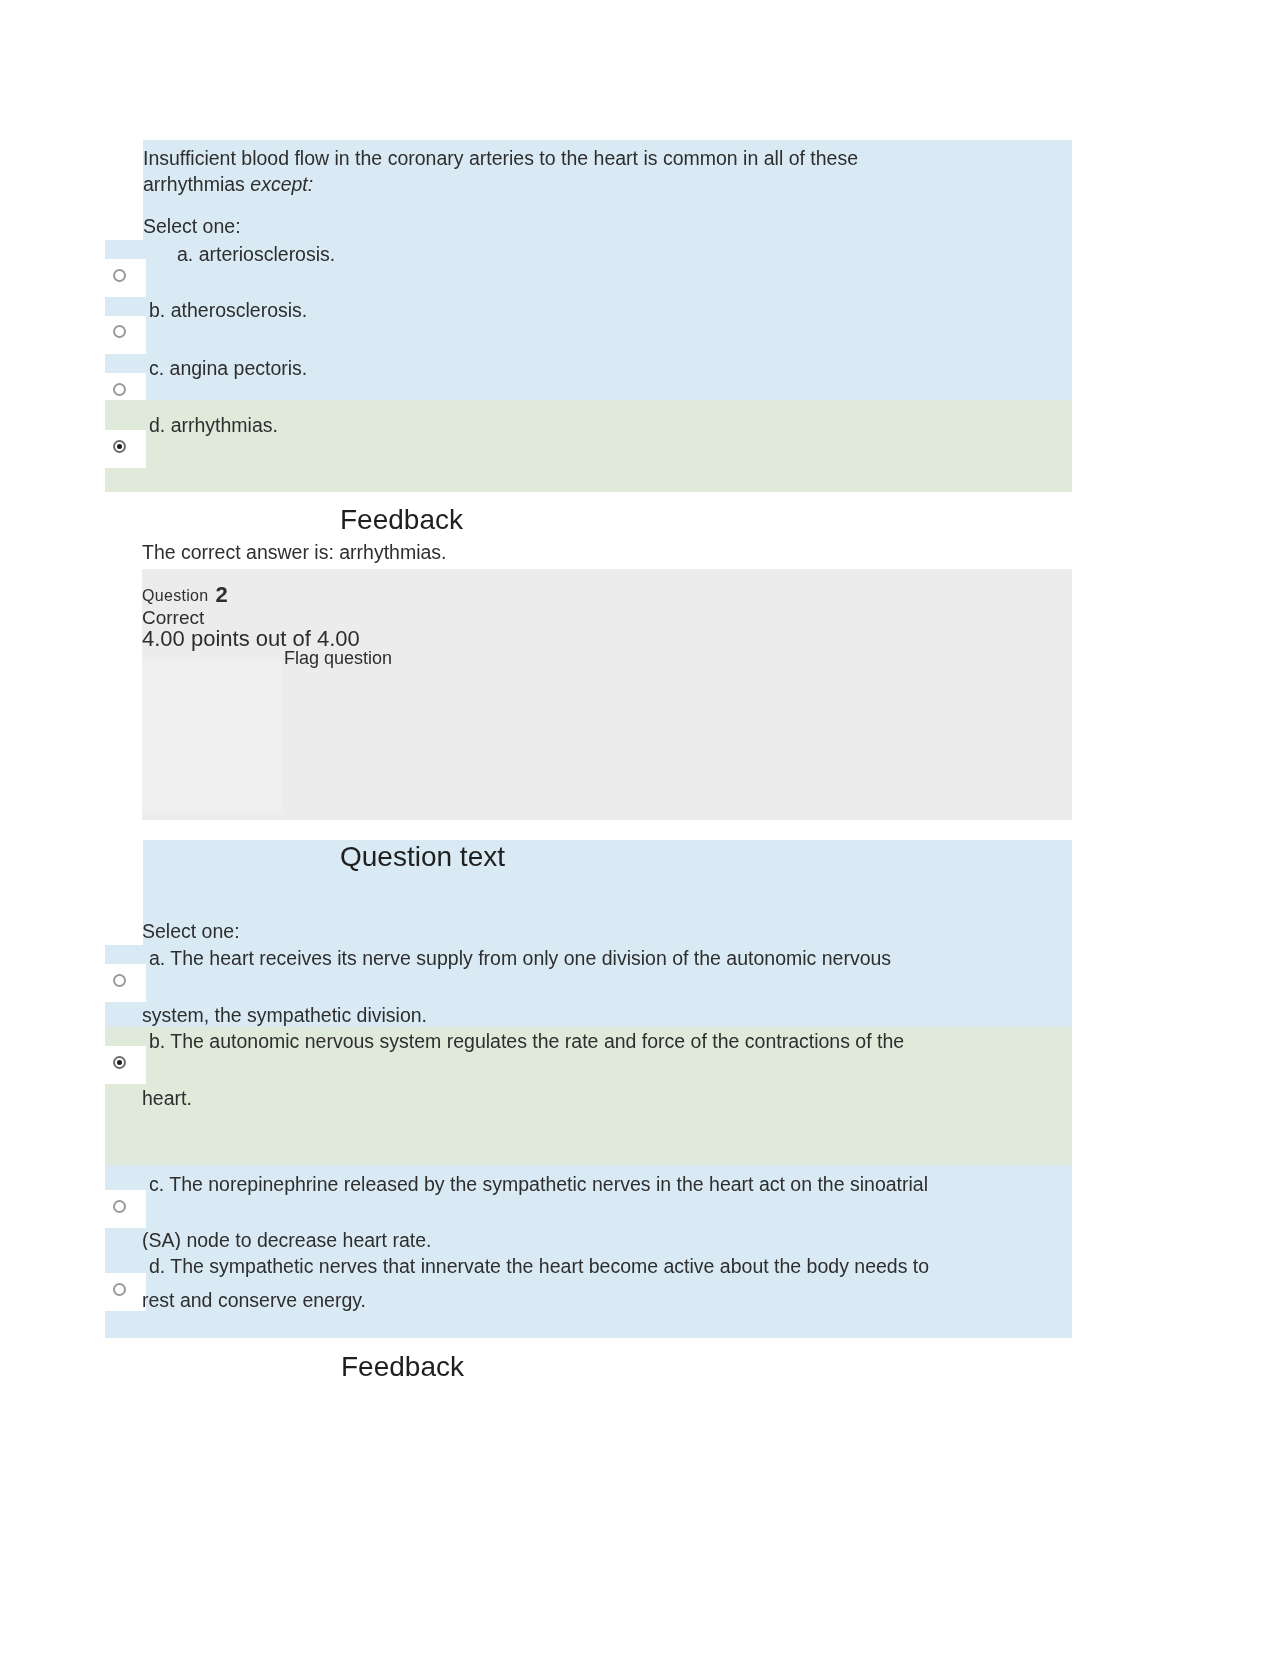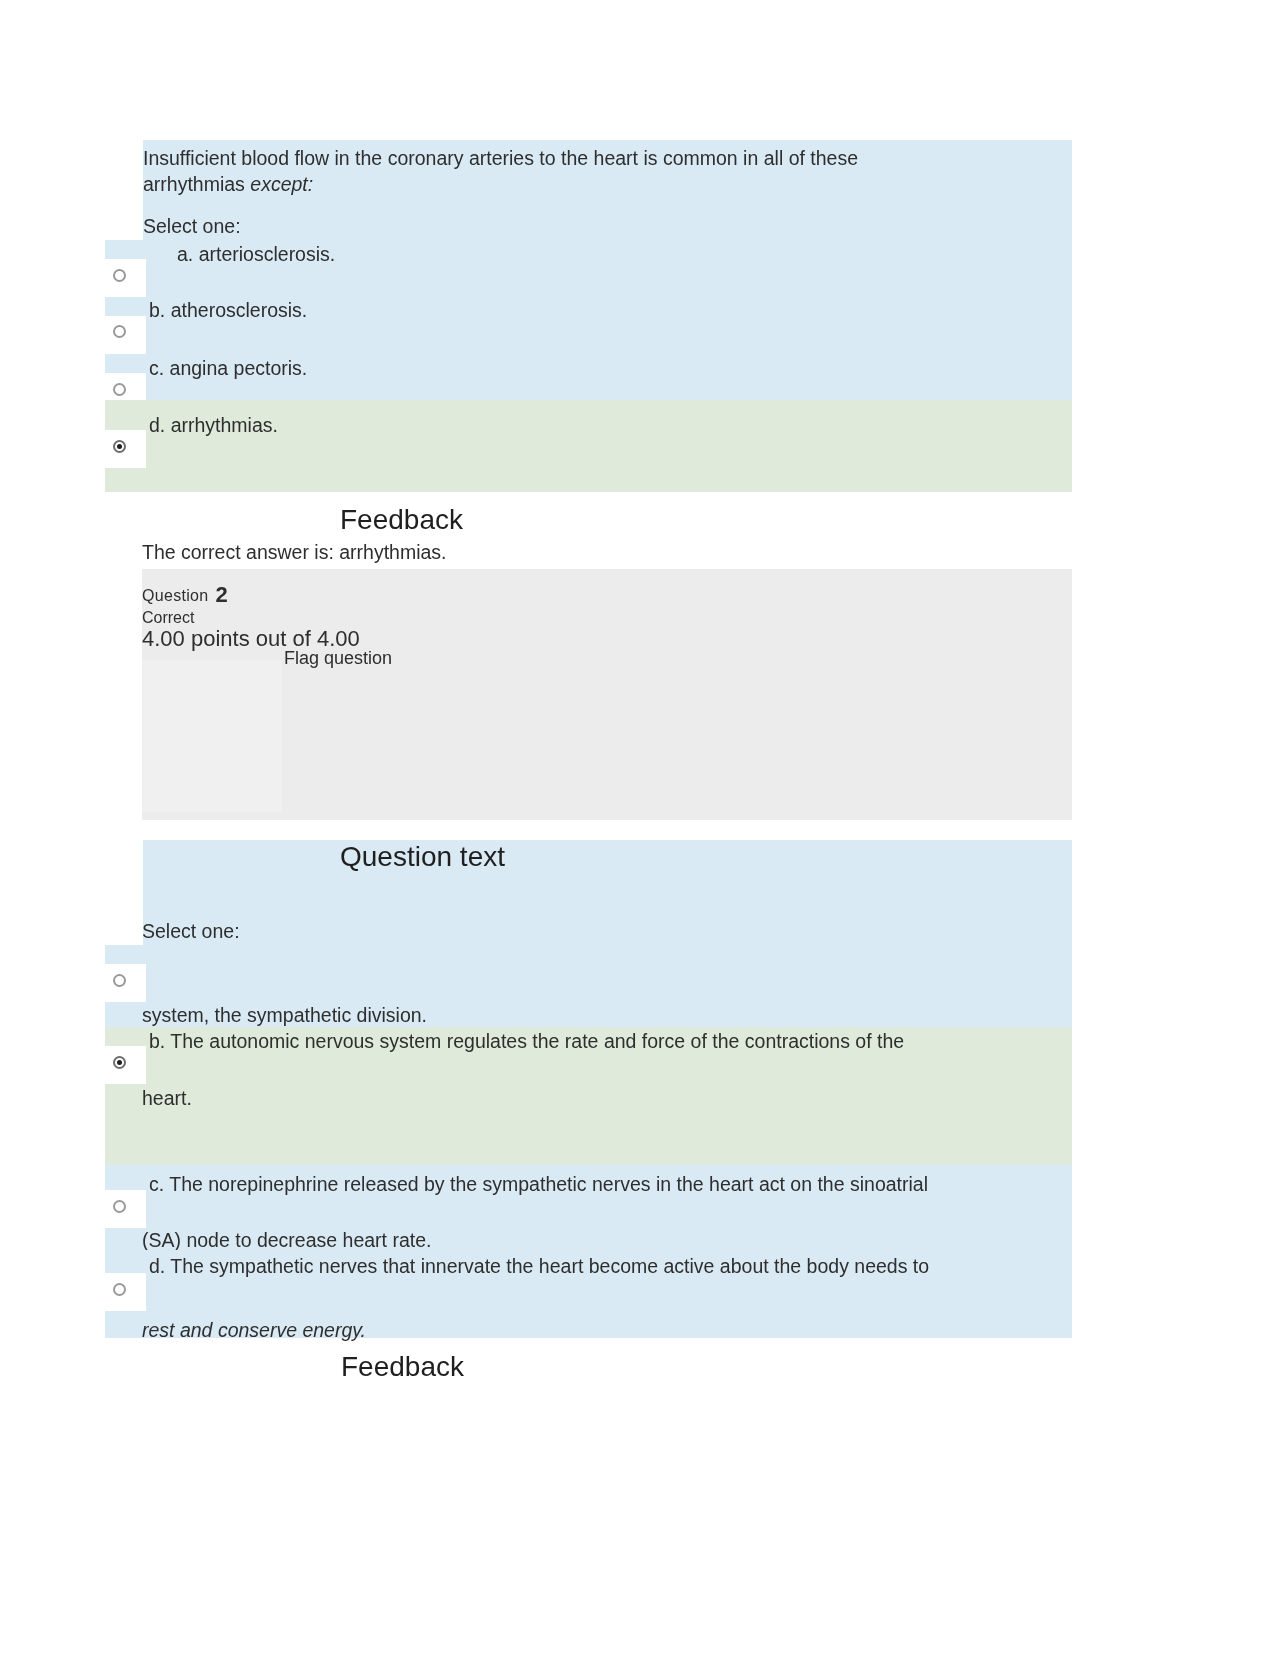--- a/index.html
+++ b/index.html
@@ -46,21 +46,21 @@
   .heading {
     position: absolute;
     font-size: 28px;
     line-height: 34px;
     color: #1f1f1f;
     white-space: pre;
   }
 
   .small {
     position: absolute;
-    font-size: 16px;
+    font-size: 19px;
     line-height: 20px;
     color: #2e2e2e;
     white-space: pre;
   }
   .qnum-label {
     font-size: 16px;
     letter-spacing: 0.3px;
   }
   .qnum-value {
     font-size: 22px;
@@ -138,36 +138,37 @@
 
   <div class="band blue" style="left:143px; top:840px; width:929px; height:32px;"></div>
   <div class="band blue" style="left:105px; top:872px; width:967px; height:73px;"></div>
   <div class="band white" style="left:105px; top:872px; width:38px; height:73px;"></div>
 
   <div class="heading" style="left:340px; top:840px;">Question text</div>
   <div class="txt" style="left:142px; top:918px;">Select one:</div>
 
   <div class="band blue" style="left:105px; top:945px; width:967px; height:82px;"></div>
   <div class="band white" style="left:105px; top:964px; width:41px; height:38px;"></div>
+  <div class="txt" style="left:149px; top:945px;">a. The heart receives its nerve supply from only one division of the autonomic nervous</div>
   <div class="txt" style="left:142px; top:1002px;">system, the sympathetic division.</div>
   <span class="radio" style="left:113px; top:974px;"></span>
 
   <div class="band green" style="left:105px; top:1027px; width:967px; height:138px;"></div>
   <div class="band white" style="left:105px; top:1046px; width:41px; height:38px;"></div>
   <div class="txt" style="left:149px; top:1028px;">b. The autonomic nervous system regulates the rate and force of the contractions of the</div>
   <div class="txt" style="left:142px; top:1085px;">heart.</div>
   <span class="radio checked" style="left:113px; top:1056px;"></span>
 
   <div class="band blue" style="left:105px; top:1165px; width:967px; height:85px;"></div>
   <div class="band white" style="left:105px; top:1190px; width:41px; height:38px;"></div>
   <div class="txt" style="left:149px; top:1171px;">c. The norepinephrine released by the sympathetic nerves in the heart act on the sinoatrial</div>
   <div class="txt" style="left:142px; top:1227px;">(SA) node to decrease heart rate.</div>
   <span class="radio" style="left:113px; top:1200px;"></span>
 
   <div class="band blue" style="left:105px; top:1250px; width:967px; height:88px;"></div>
   <div class="band white" style="left:105px; top:1273px; width:41px; height:38px;"></div>
   <div class="txt" style="left:149px; top:1253px;">d. The sympathetic nerves that innervate the heart become active about the body needs to</div>
-  <div class="txt" style="left:142px; top:1317px;font-style:italic;">rest and conserve energy.</div>
+  <div class="txt" style="left:142px; top:1287px;">rest and conserve energy.</div>
   <span class="radio" style="left:113px; top:1283px;"></span>
 
   <div class="heading" style="left:341px; top:1350px;">Feedback</div>
 
 </div>
 
 </body></html>

